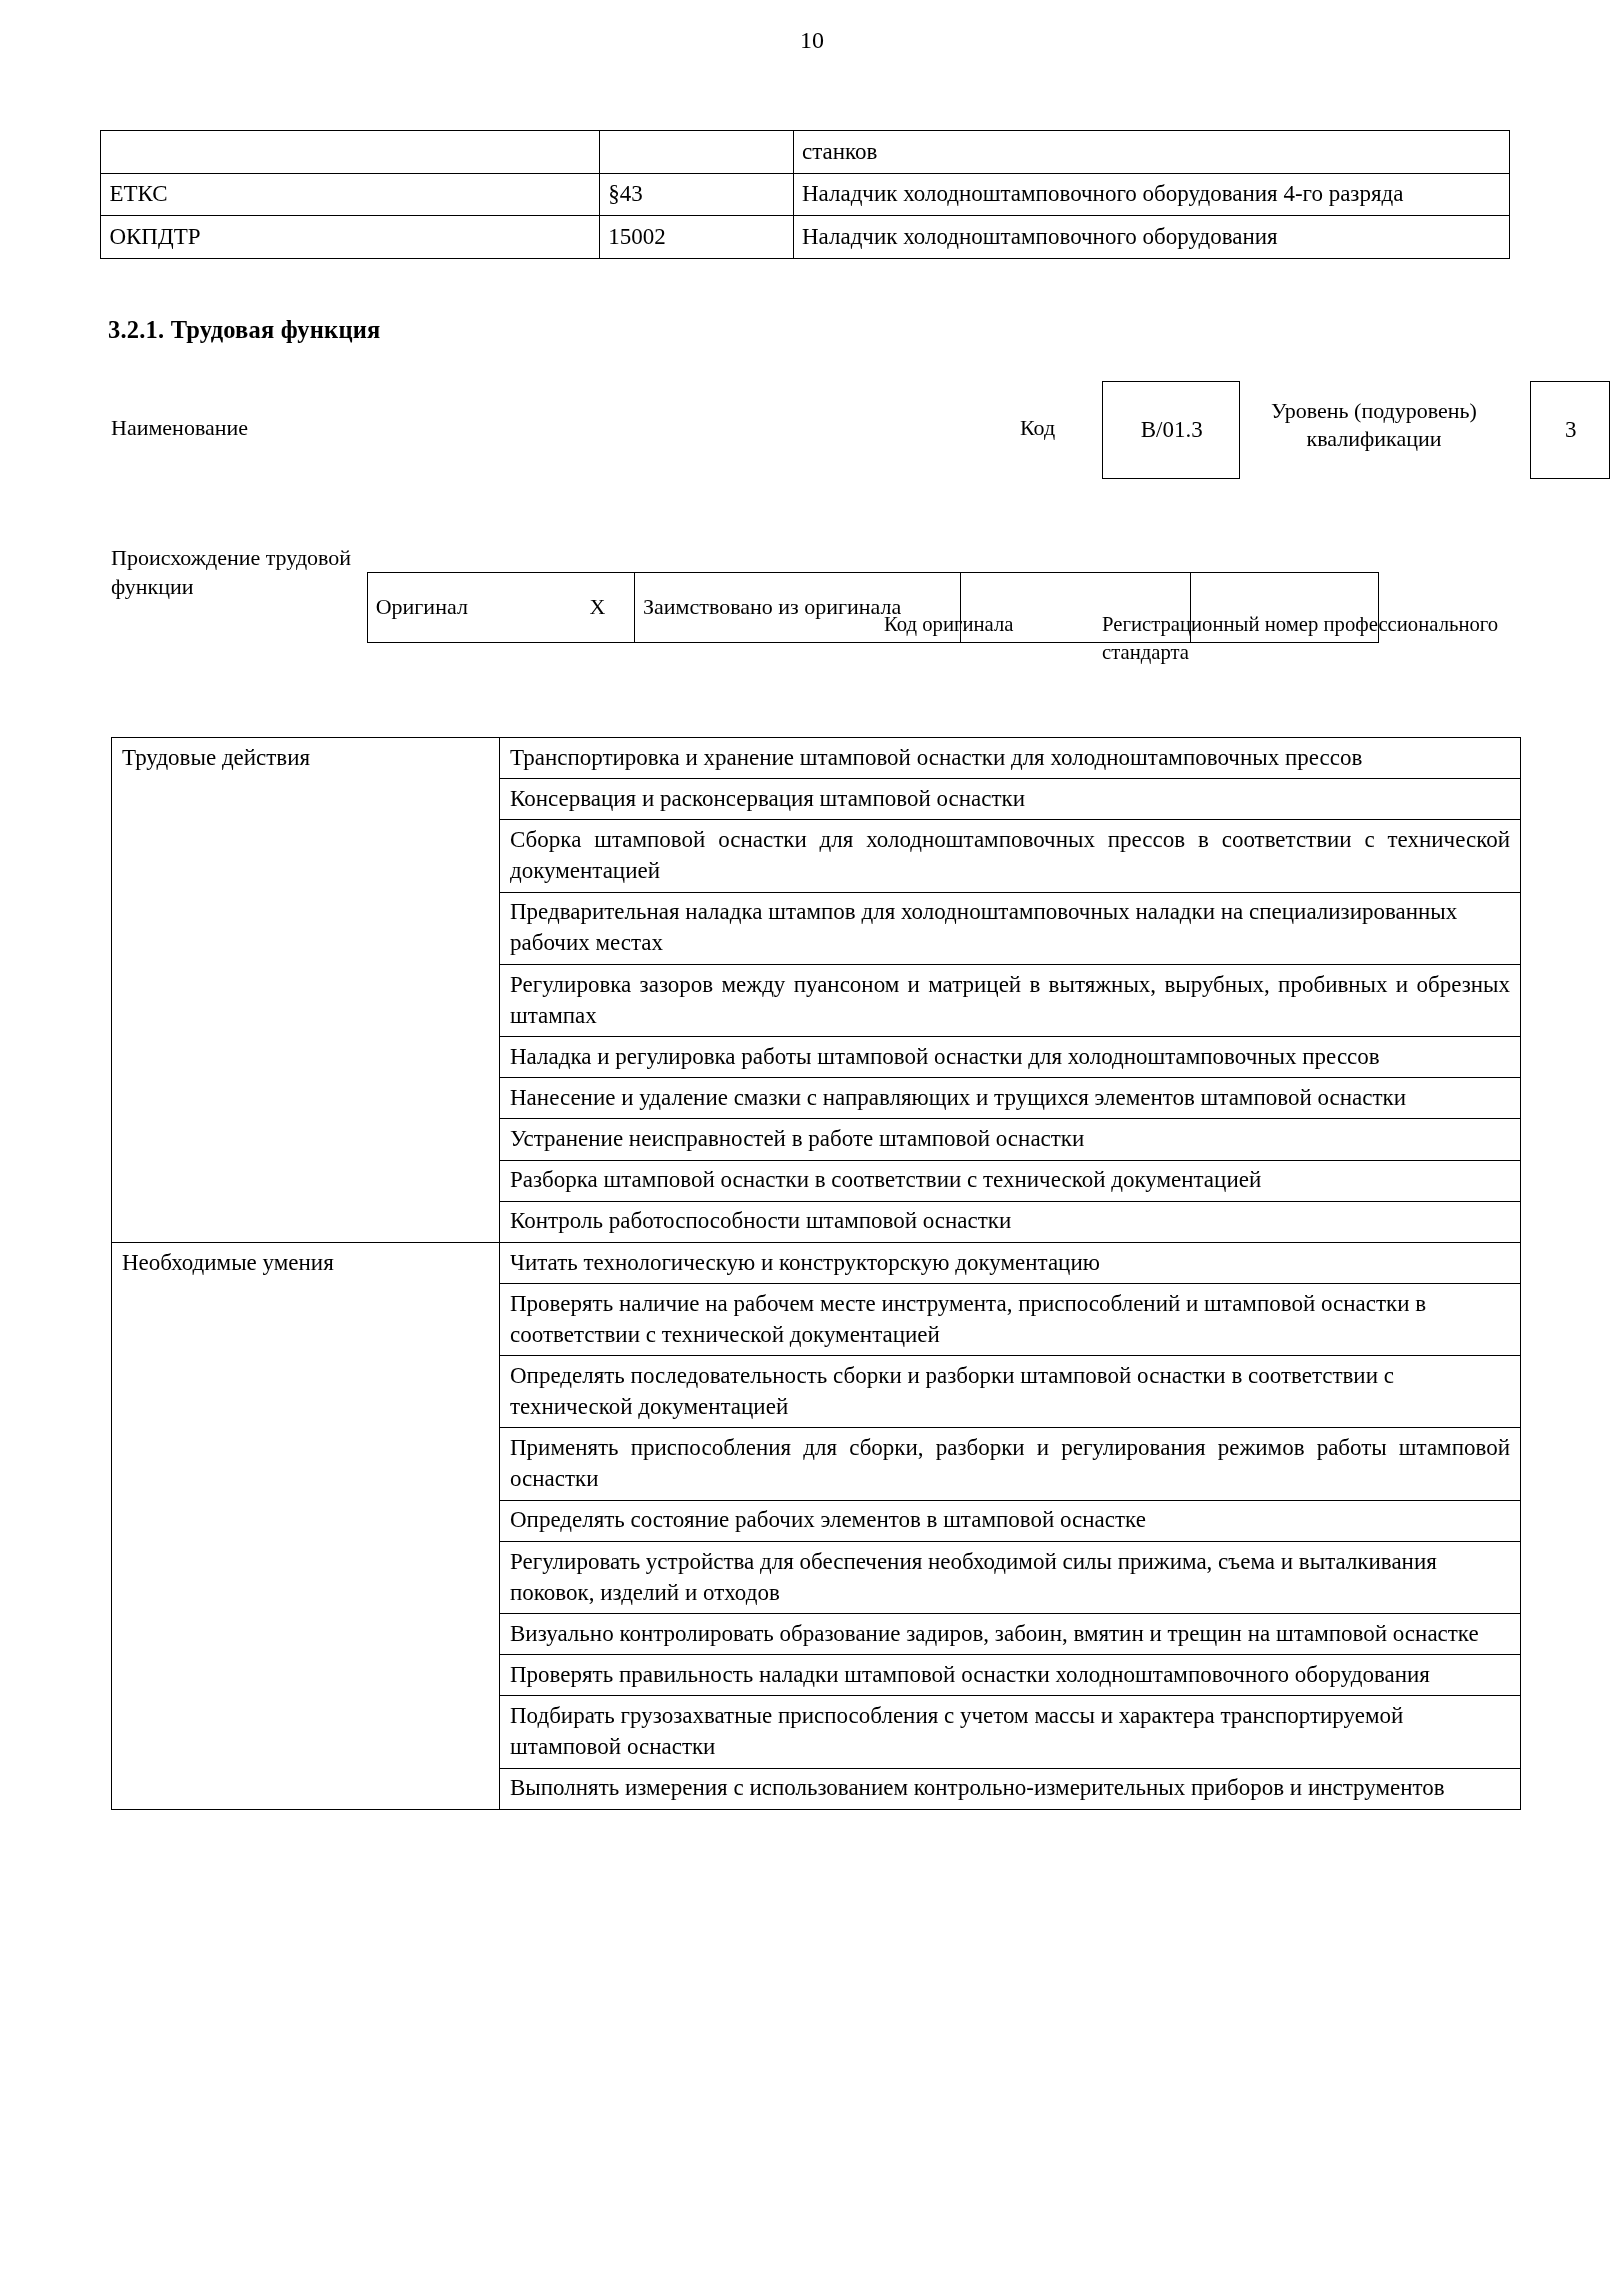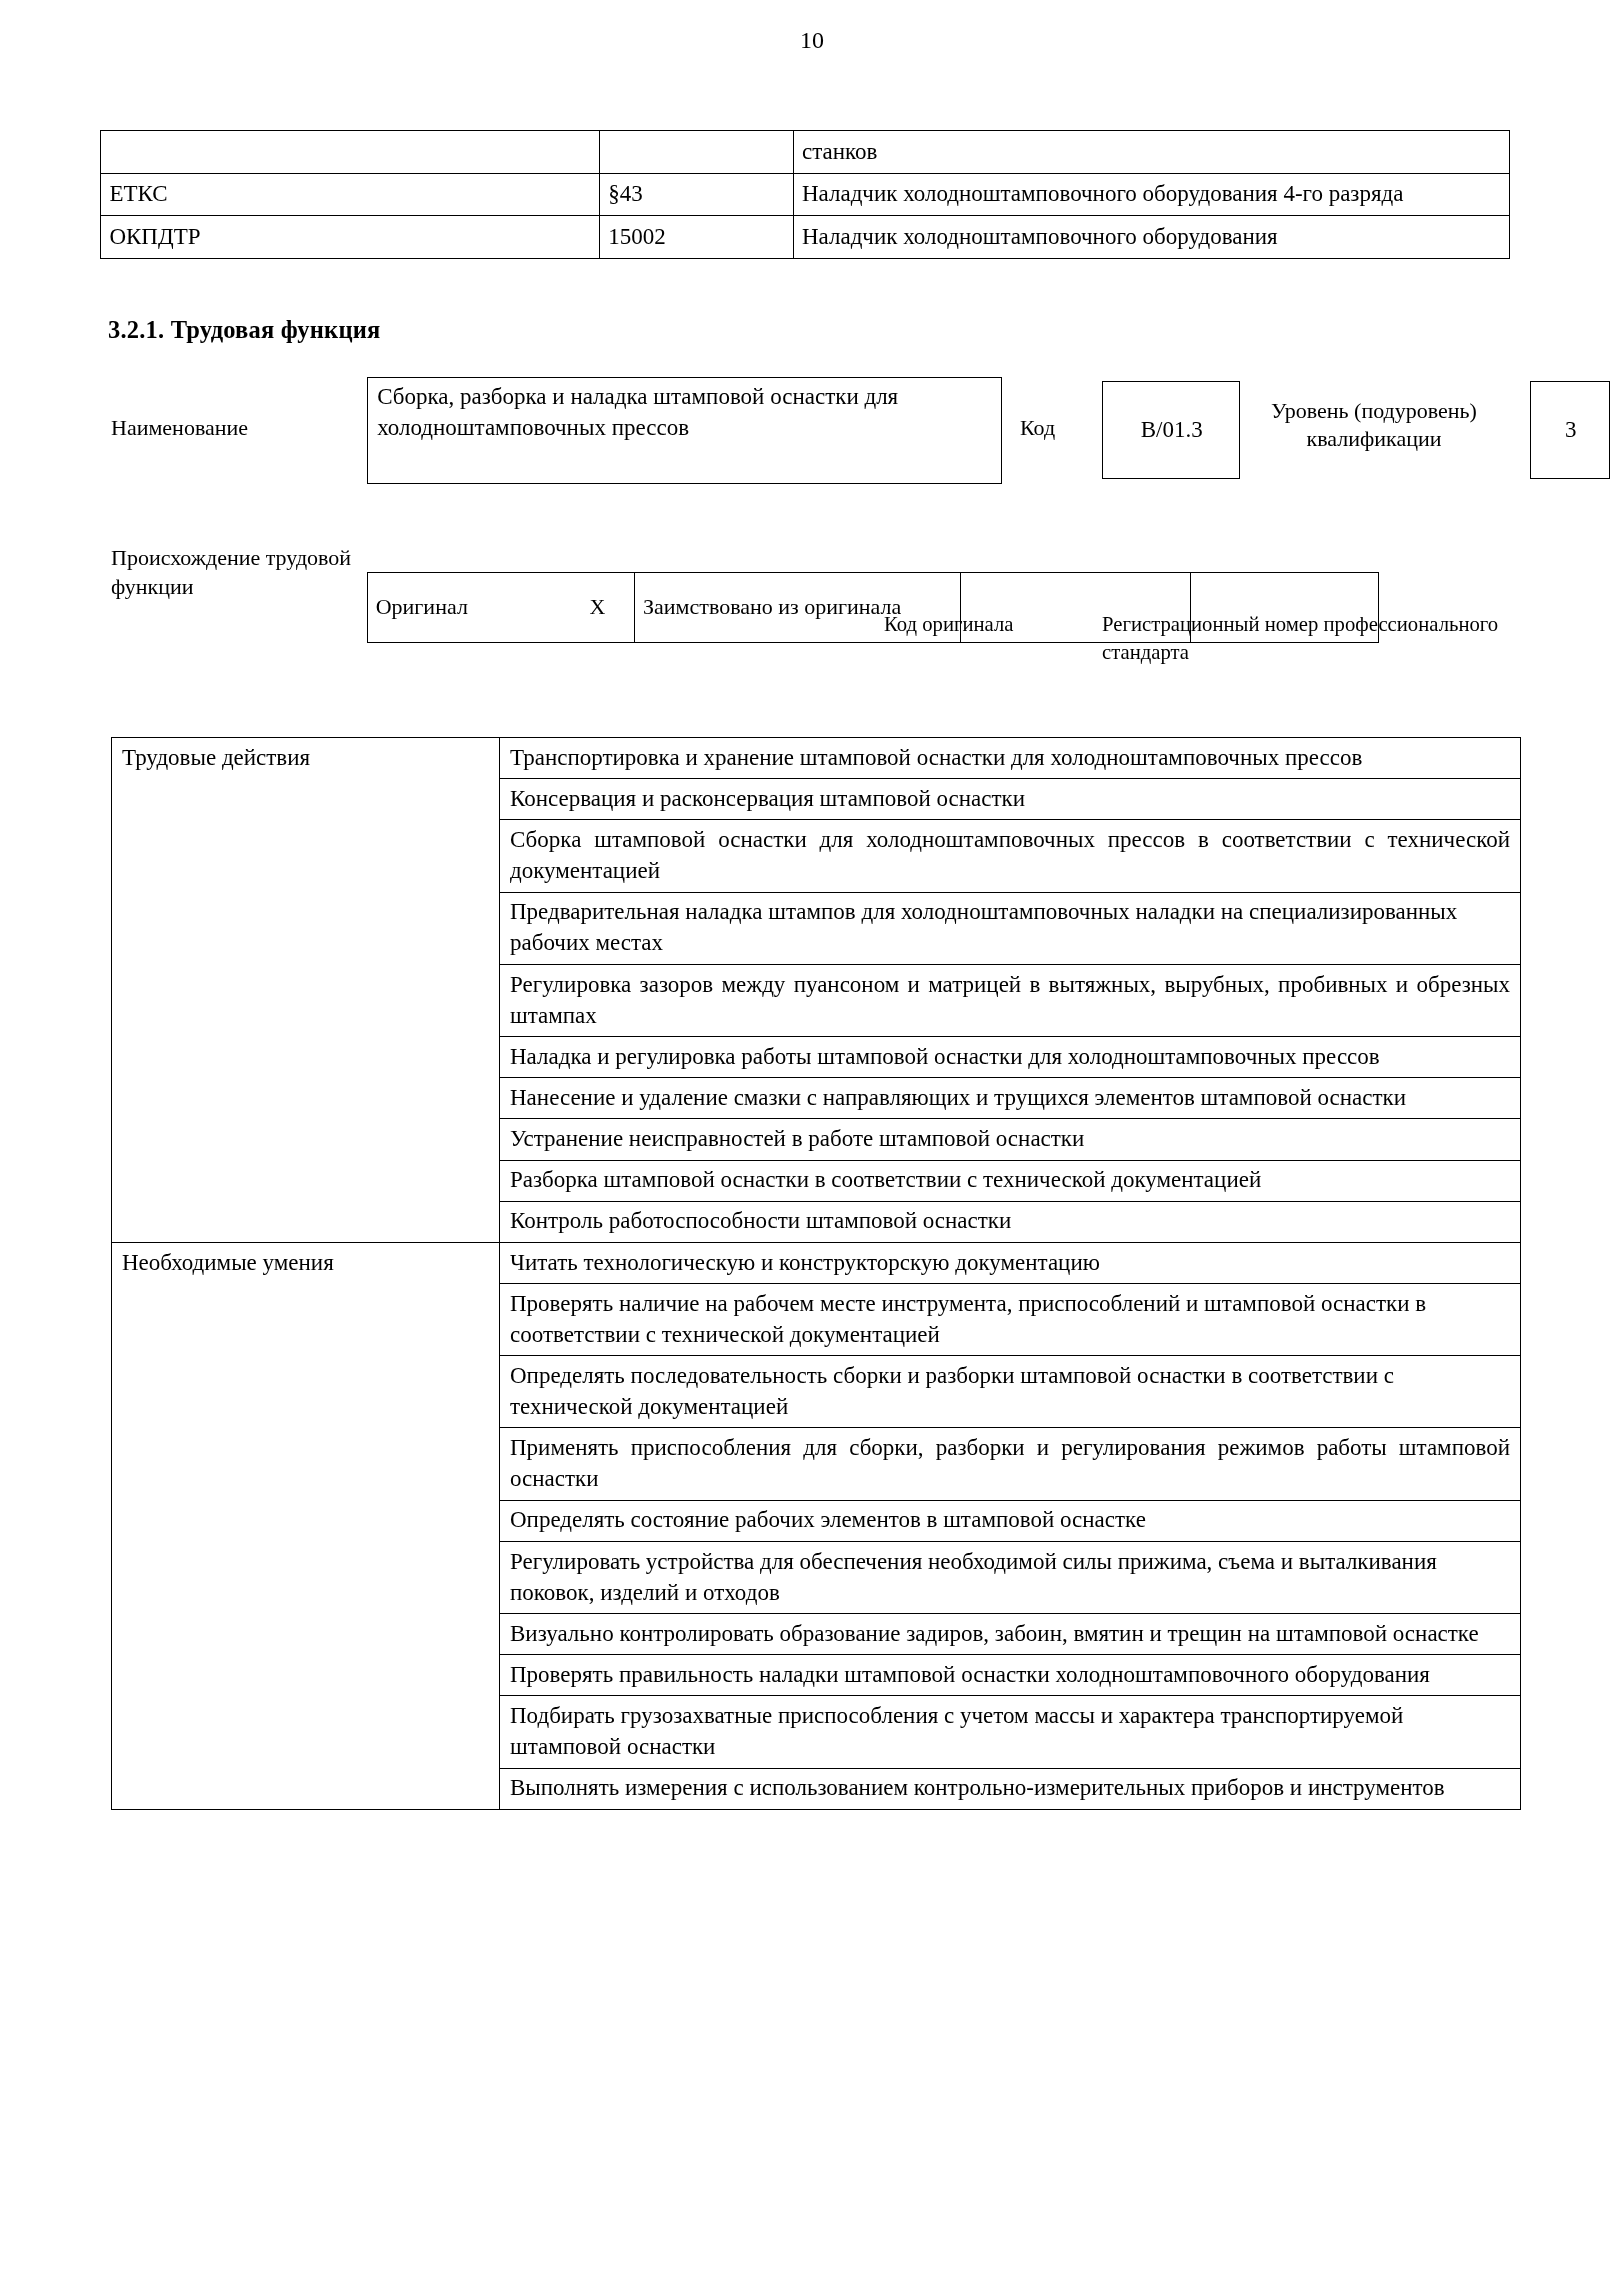--- a/index.html
+++ b/index.html
@@ -208,21 +208,20 @@
         <td class="c-title">Наладчик холодноштамповочного оборудования</td>
       </tr>
     </tbody>
   </table>
 
   <div class="section-heading">3.2.1. Трудовая функция</div>
 
   <div id="naming-block">
     <div class="lbl" id="fn-name-label">Наименование</div>
 
-    <div class="boxed" id="fn-name-box">Сборка, разборка и наладка штамповой оснастки для холодноштамповочных прессов</div>
 
     <div class="lbl" id="fn-code-label">Код</div>
 
     <div class="boxed" id="fn-code-box">B/01.3</div>
 
     <div class="lbl" id="fn-level-label">Уровень (подуровень) квалификации</div>
 
     <div class="boxed" id="fn-level-box">3</div>
   </div>
 

